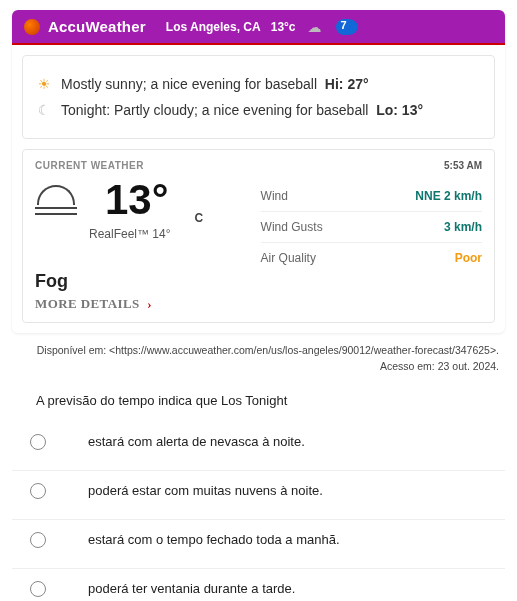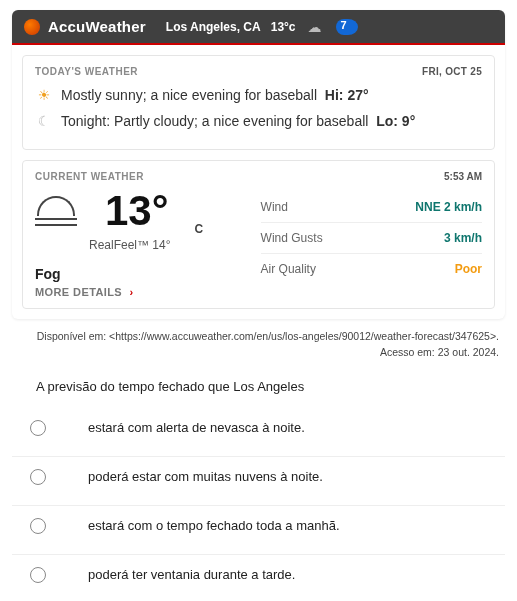--- a/index.html
+++ b/index.html
@@ -10,21 +10,21 @@
     background: #fff;
     width: 517px;
     padding: 10px 12px 20px 12px;
   }
   .widget {
     border-radius: 6px;
     overflow: hidden;
     box-shadow: 0 1px 3px rgba(0,0,0,0.08);
   }
   .header-bar {
-    background: #404040;
+    background: #a21caf;
     color: #fff;
     display: flex;
     align-items: center;
     padding: 8px 12px;
     gap: 8px;
     border-bottom: 2px solid #c00;
   }
   .aw-logo-dot {
     width: 16px; height: 16px;
     border-radius: 50%;
@@ -74,22 +74,22 @@
   }
   .cloud-ico .l1, .cloud-ico .l2 {
     position:absolute; left:0; width:42px; height:0;
     border-top:2px solid #444;
   }
   .cloud-ico .l1 { top:26px; }
   .cloud-ico .l2 { top:32px; }
   .big-temp { font-size:42px; font-weight:800; line-height:0.9; color:#111; }
   .unit { font-size:12px; font-weight:600; color:#444; margin-top:30px;}
   .realfeel { font-size:12px; color:#555; margin-top:2px; margin-left:54px;}
-  .cond { font-size:14px; font-weight:700; color:#222; margin-top:14px;}
-  .more { font-size:11px; font-weight:700; letter-spacing:.4px; color:#777; margin-top:4px; cursor:pointer;}
+  .cond { font-size:18px; font-weight:700; color:#222; margin-top:30px;}
+  .more { font-size:13px; font-weight:700; letter-spacing:.4px; color:#777; margin-top:4px; cursor:pointer;font-family:Liberation Serif, serif;}
   .more .chev { color:#c00; margin-left:4px;}
   .cw-right { flex:1; font-size:12px;}
   .stat { display:flex; justify-content:space-between; padding:8px 0; border-bottom:1px solid #eee;}
   .stat:last-child { border-bottom:none;}
   .stat .k { color:#666;text-align:right; }
   .stat .v { font-weight:700; color:#0f766e;}
   .stat .v.poor { color:#f39c12; }
   .time-label { font-size:10px; font-weight:700; color:#555;}
 
   .source {
@@ -112,36 +112,32 @@
   <div class="header-bar">
     <div class="aw-logo-dot"></div>
     <span class="brand">AccuWeather</span>
     <span class="hdr-loc">Los Angeles, CA</span>
     <span class="hdr-temp">13°c</span>
     <span class="cloud-glyph">☁</span>
     <span class="abc-badge"></span>
   </div>
 
   <div class="card">
-    <div class="card-head">
-      <span class="sect-label">TODAY'S WEATHER</span>
-      <span class="date-label">FRI, OCT 25</span>
-    </div>
     <div class="fc-line">
       <span class="ico">☀</span>
       <span>
         <span>Mostly sunny; a nice evening for baseball</span>
         <b>&nbsp;<span>Hi: 27°</span></b>
       </span>
     </div>
     <div class="fc-line">
       <span class="ico moon">☾</span>
       <span>
         <span>Tonight: Partly cloudy; a nice evening for baseball</span>
-        <b>&nbsp;<span>Lo: 9°</span></b>
+        <b>&nbsp;<span>Lo: 13°</span></b>
       </span>
     </div>
   </div>
 
   <div class="card">
     <div class="card-head">
       <span class="sect-label">CURRENT WEATHER</span>
       <span class="time-label">5:53 AM</span>
     </div>
     <div class="cw-body">
@@ -174,21 +170,21 @@
           <span class="k">Air Quality</span>
           <span class="v poor">Poor</span>
         </div>
       </div>
     </div>
   </div>
 </div>
 
 <div class="source">Disponível em: &lt;https://www.accuweather.com/en/us/los-angeles/90012/weather-forecast/347625&gt;. Acesso em: 23 out. 2024.</div>
 
-<div class="question">A previsão do tempo fechado que Los Angeles</div>
+<div class="question">A previsão do tempo indica que Los Tonight</div>
 
 <div class="opt-row">
   <span class="radio"></span>
   <span class="opt-text">estará com alerta de nevasca à noite.</span>
 </div>
 <div class="opt-row">
   <span class="radio"></span>
   <span class="opt-text">poderá estar com muitas nuvens à noite.</span>
 </div>
 <div class="opt-row">

